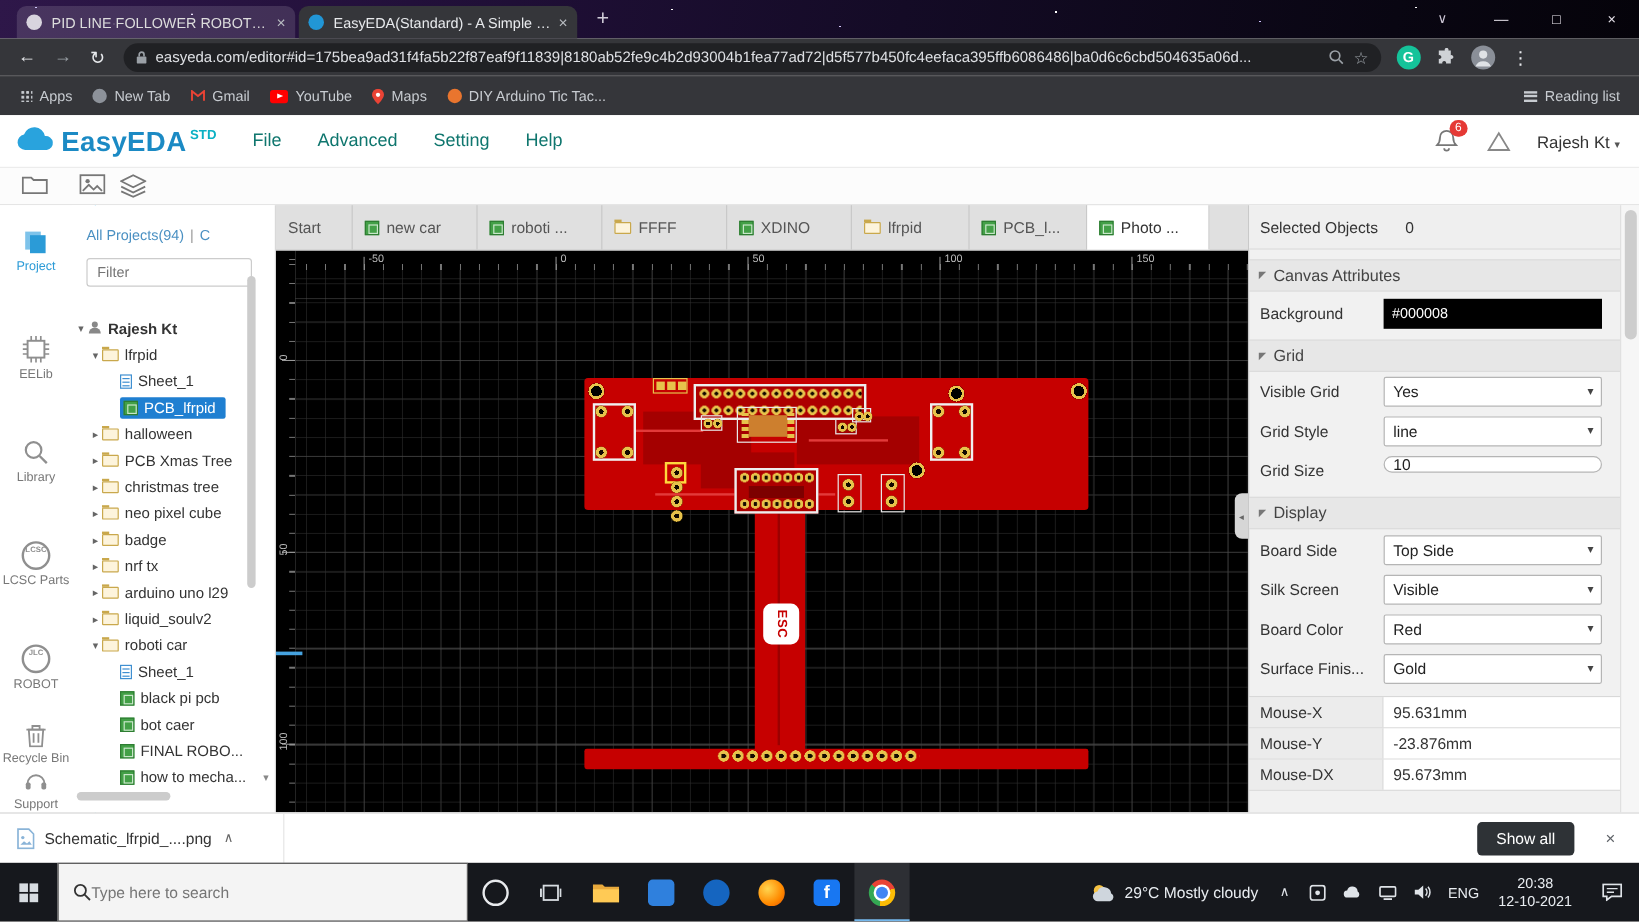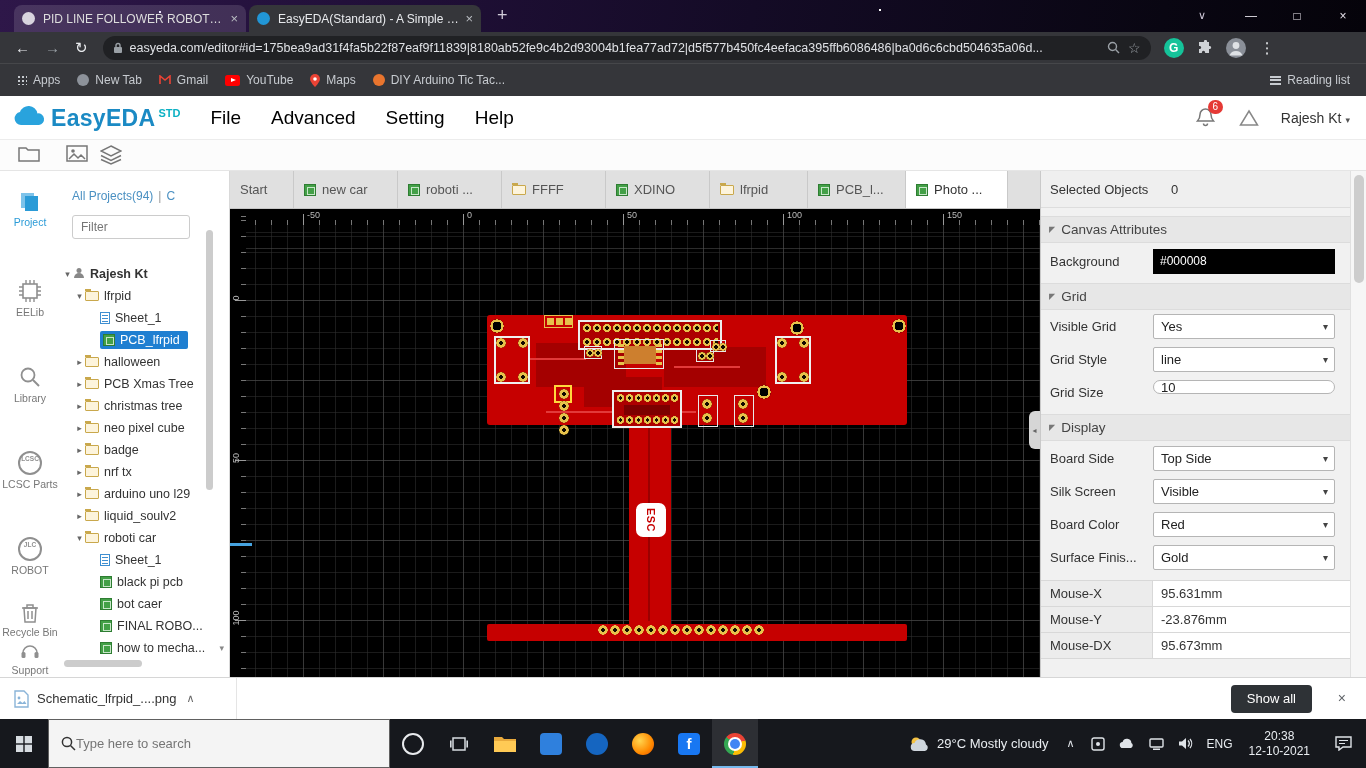--- a/index.html
+++ b/index.html
@@ -60,21 +60,21 @@
   .ytico::after { content:""; position:absolute; left:5.5px; top:3px; border-left:5px solid #fff; border-top:2.8px solid transparent; border-bottom:2.8px solid transparent; }
   #readinglist { margin-left:auto; margin-right:16px; display:flex; align-items:center; }
   .rlico { width:11px; height:9px; border-top:2px solid #c7cbd0; border-bottom:2px solid #c7cbd0; margin-right:6px; position:relative; }
   .rlico::after{ content:""; position:absolute; top:1.5px; left:0; width:11px; height:2px; background:#c7cbd0; }
 
   
   #edaheader { top:96px; height:44px; background:#fff; border-bottom:1px solid #ececec; display:flex; align-items:center; }
   #logo { margin-left:12px; display:flex; align-items:flex-start; }
   #logotext { font-size:23px; font-weight:bold; color:#1b8ac4; margin-left:5px; line-height:28px; letter-spacing:.3px; }
   #logobadge { font-size:11px; font-weight:bold; color:#0cb1c4; margin-left:3px; margin-top:3px; }
-  .edamenu { margin-left:30px; font-size:19px; color:#000000; }
+  .edamenu { margin-left:30px; font-size:15px; color:#0f766e; }
   #edaright { margin-left:auto; display:flex; align-items:center; margin-right:16px; }
   #bellwrap { position:relative; display:flex; }
   #bellbadge { position:absolute; top:-7px; right:-8px; background:#e53935; color:#fff; border-radius:8px;
     font-size:10px; min-width:15px; height:14px; line-height:14px; text-align:center; padding:0 3px; }
   #username { margin-left:22px; font-size:14px; color:#333; }
   .smallcaret { font-size:9px; color:#555; margin-left:4px; }
   #triico { margin-left:24px; display:flex; }
 
   
   #edatoolbar { top:140px; height:31px; background:#fcfcfc; border-bottom:1px solid #e5e5e5; }
@@ -87,21 +87,21 @@
   #ri-project { top:20px; color:#2b9bd7; }
   #ri-eelib { top:108px; } #ri-library { top:194px; } #ri-lcsc { top:280px; }
   #ri-jlc { top:366px; } #ri-recycle { top:432px; } #ri-support { top:472px; }
   .circleic { width:24px; height:24px; border:2px solid #8f8f8f; border-radius:50%; color:#8f8f8f;
     font-size:6.5px; font-weight:bold; display:flex; align-items:center; justify-content:center; }
 
   
   #ppanel { position:absolute; left:60px; top:171px; width:170px; height:506px; background:#fff; border-right:1px solid #d9d9d9; overflow:hidden; }
   #phead { position:absolute; left:12px; top:18px; font-size:12px; color:#4a90c2; white-space:nowrap; }
   .pdim { color:#999; margin:0 5px; }
-  #pfilter { position:absolute; left:12px; top:44px; width:118px; height:24px; border:1px solid #ccc; border-radius:3px;
+  #pfilter { position:absolute; left:12px; top:44px; width:138px; height:24px; border:1px solid #ccc; border-radius:3px;
     font-size:12px; padding:0 8px; color:#333; font-family:"Liberation Sans",sans-serif; }
   .trow { position:absolute; left:0; width:170px; height:22px; display:flex; align-items:center;
     font-size:12.5px; color:#333; white-space:nowrap; }
   .lv0 { padding-left:2px; } .lv1 { padding-left:14px; } .lv2 { padding-left:40px; }
   .tcaret { width:11px; text-align:center; font-size:9px; color:#666; flex:none; }
   .tic { flex:none; margin-right:5px; }
   .ic-folder { width:14px; height:10px; background:#fdf4dc; border:1px solid #c9a84c; border-radius:1px; position:relative; }
   .ic-folder::before { content:""; position:absolute; top:-3px; left:-1px; width:6px; height:2px; background:#c9a84c; }
   .ic-sheet { width:10px; height:12px; background:#fff; border:1px solid #3f8fd1; position:relative; }
   .ic-sheet::before { content:""; position:absolute; left:1px; top:2px; width:6px; height:1px; background:#3f8fd1;

